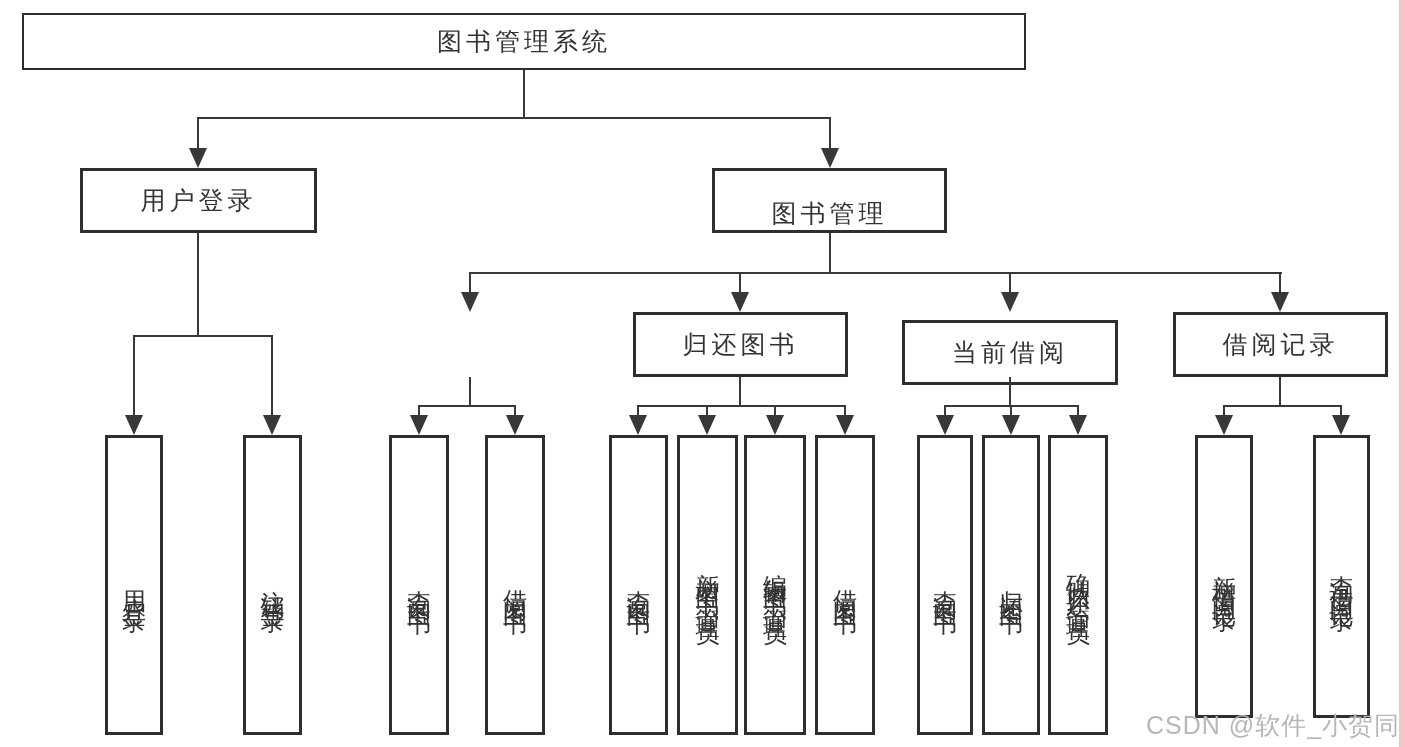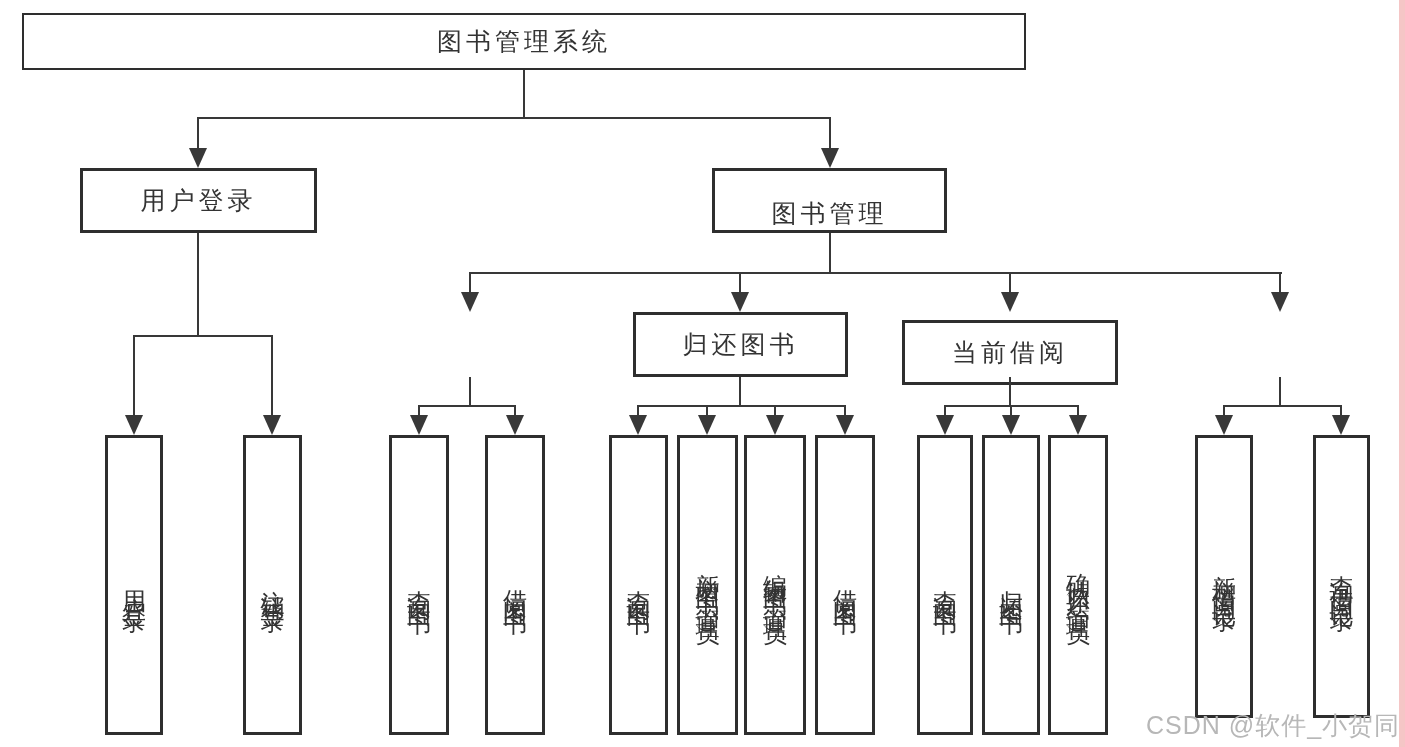--- a/index.html
+++ b/index.html
@@ -70,20 +70,23 @@
   </div>
   <div class="node" style="left:712px;top:168px;width:235px;height:65px;align-items:flex-end;">
     <span class="hlabel">图书管理</span>
   </div>
 
   <div class="node" style="left:633px;top:312px;width:215px;height:65px;">
     <span class="hlabel">归还图书</span>
   </div>
   <div class="node" style="left:902px;top:320px;width:216px;height:65px;">
     <span class="hlabel">当前借阅</span>
+  </div>
+  <div class="node" style="left:1173px;top:312px;width:215px;height:65px;">
+    <span class="hlabel">借阅记录</span>
   </div>
 
   <div class="node" style="left:105px;top:435px;width:58px;height:300px;">
     <span class="vlabel">用户登录</span>
   </div>
   <div class="node" style="left:243px;top:435px;width:59px;height:300px;">
     <span class="vlabel">注销登录</span>
   </div>
 
   <div class="node" style="left:389px;top:435px;width:60px;height:300px;">

